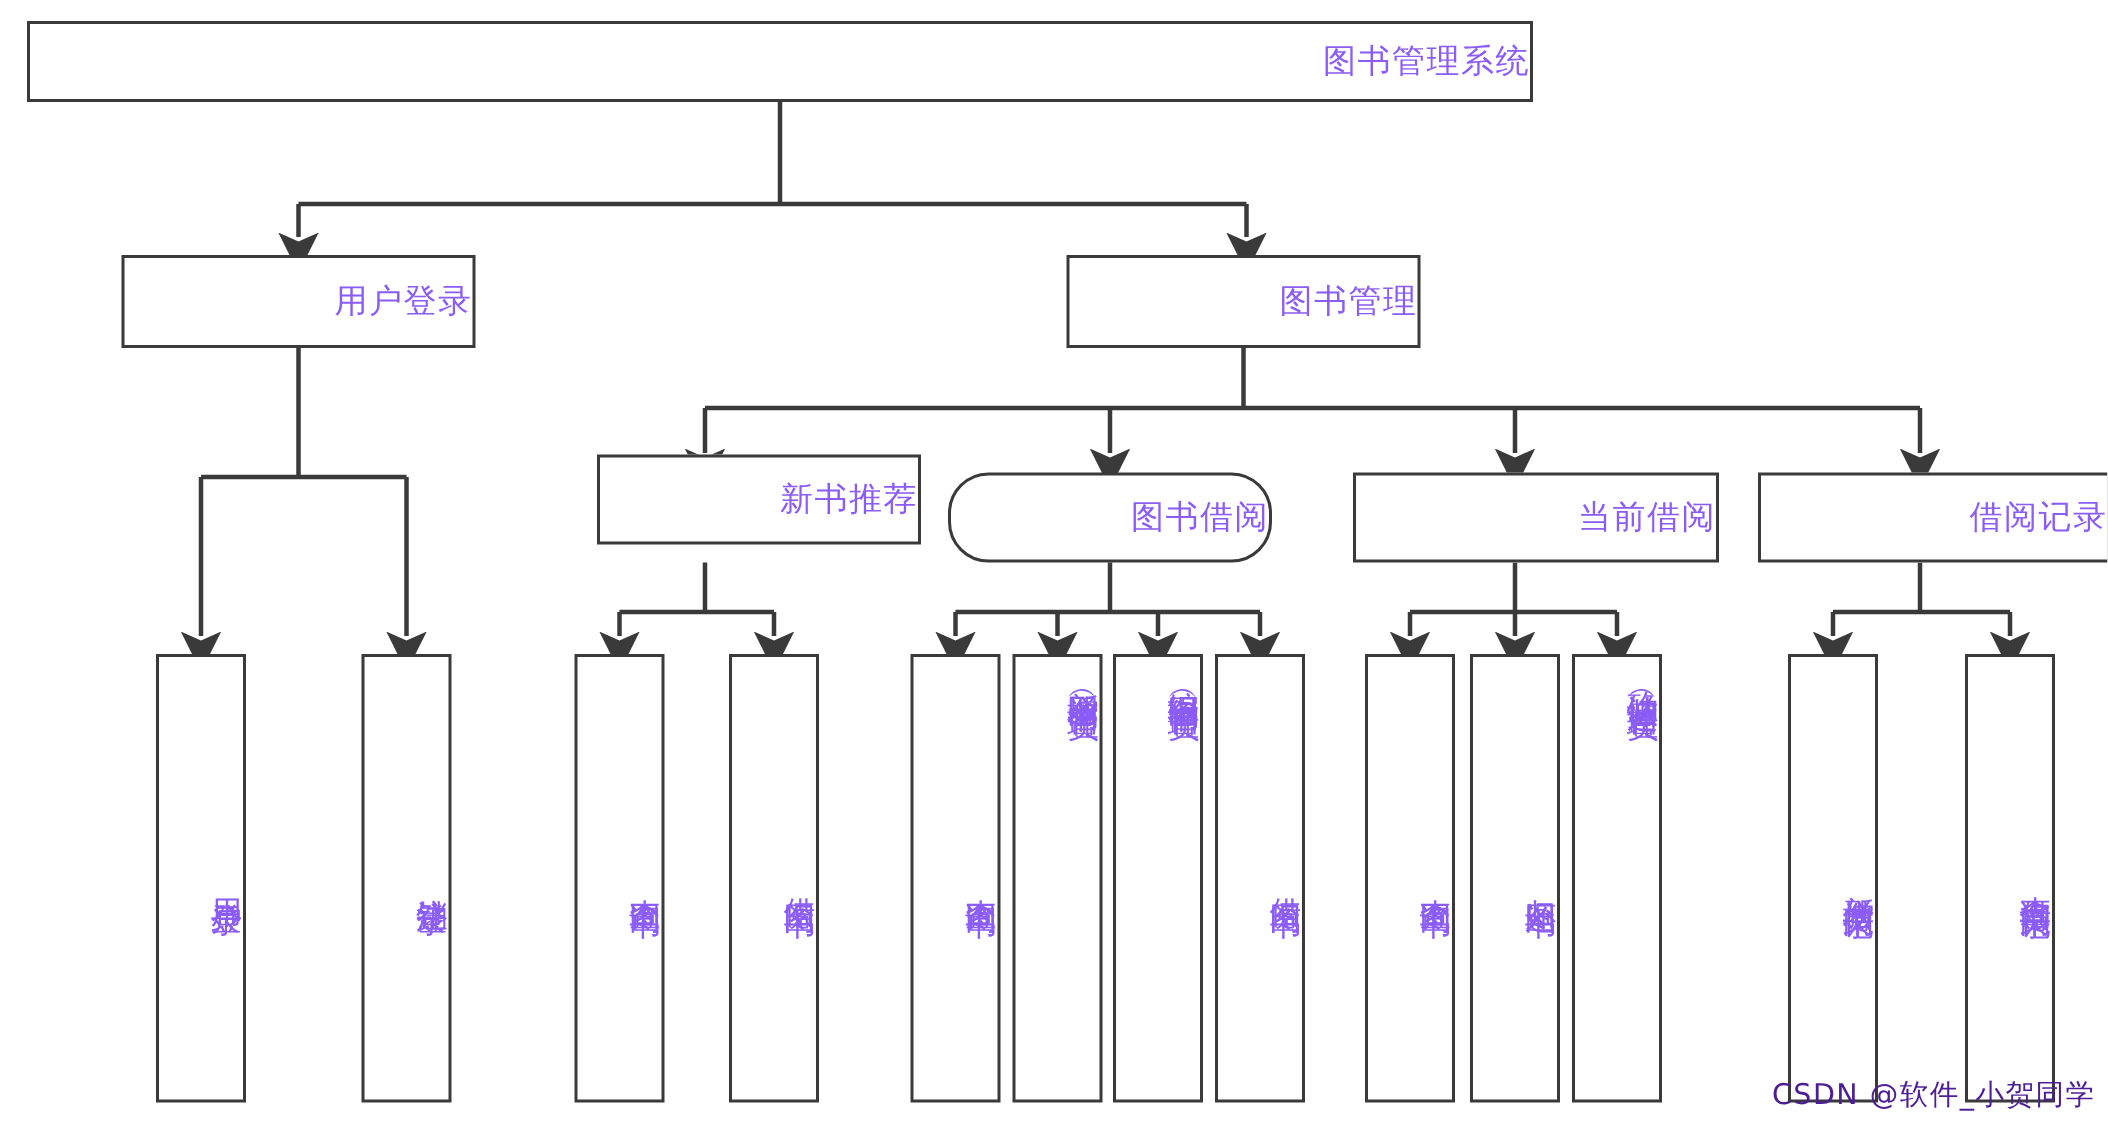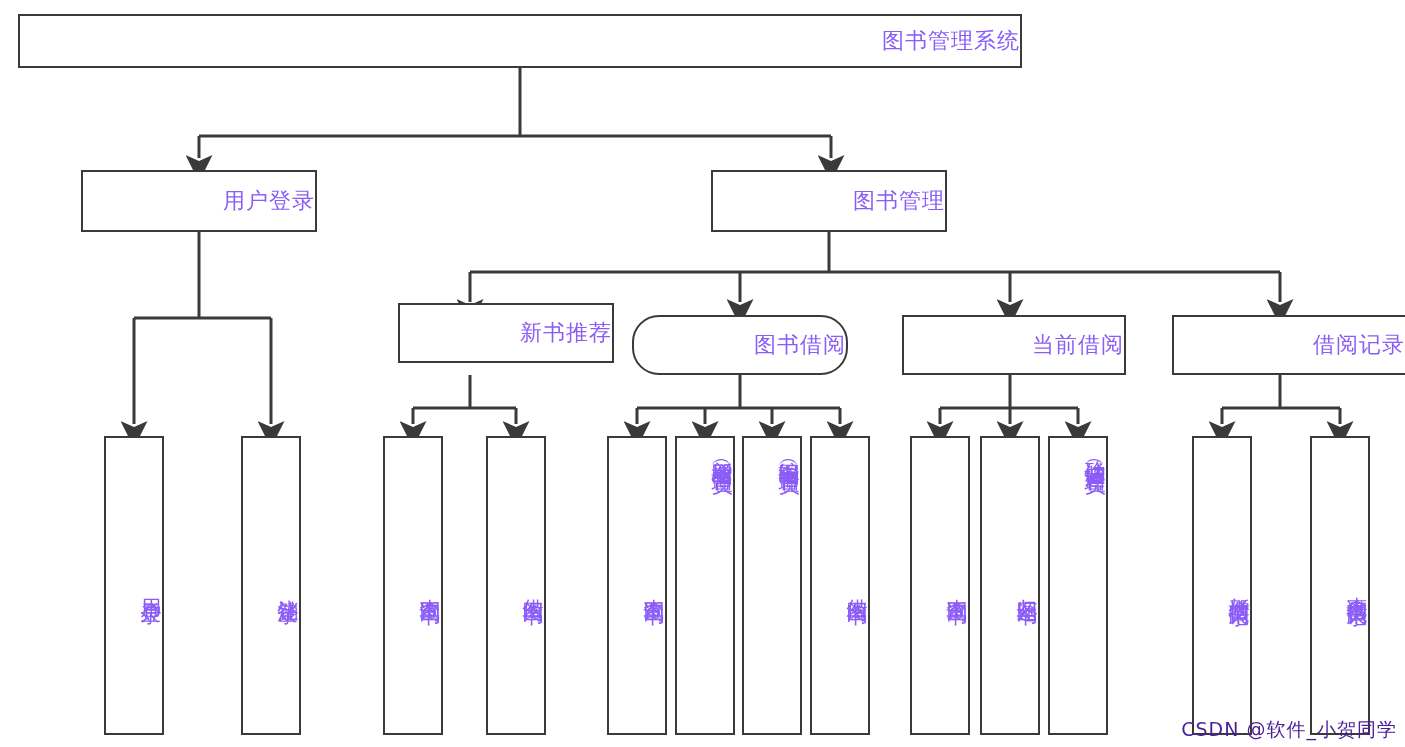--- a/index.html
+++ b/index.html
@@ -129,21 +129,21 @@
   <div class="node h" style="left:711px; top:170px; width:236px; height:62px;">
     <span>图书管理</span>
   </div>
 
   <div class="node h" style="left:362px; top:303px; width:216px; height:60px;margin-left:36px;">
     <span>新书推荐</span>
   </div>
   <div class="node h" style="left:632px; top:315px; width:216px; height:60px;border-radius:27px;">
     <span>图书借阅</span>
   </div>
-  <div class="node h" style="left:902px; top:315px; width:224px; height:60px;padding-left:43px;">
+  <div class="node h" style="left:902px; top:315px; width:244px; height:60px;padding-left:43px;">
     <span>当前借阅</span>
   </div>
   <div class="node h" style="left:1172px; top:315px; width:235px; height:60px;">
     <span>借阅记录</span>
   </div>
 
   <div class="node v mid" style="left:104px; top:436px; width:60px; height:299px;">
     <span class="vtext">用户登录</span>
   </div>
   <div class="node v mid" style="left:241px; top:436px; width:60px; height:299px;">

